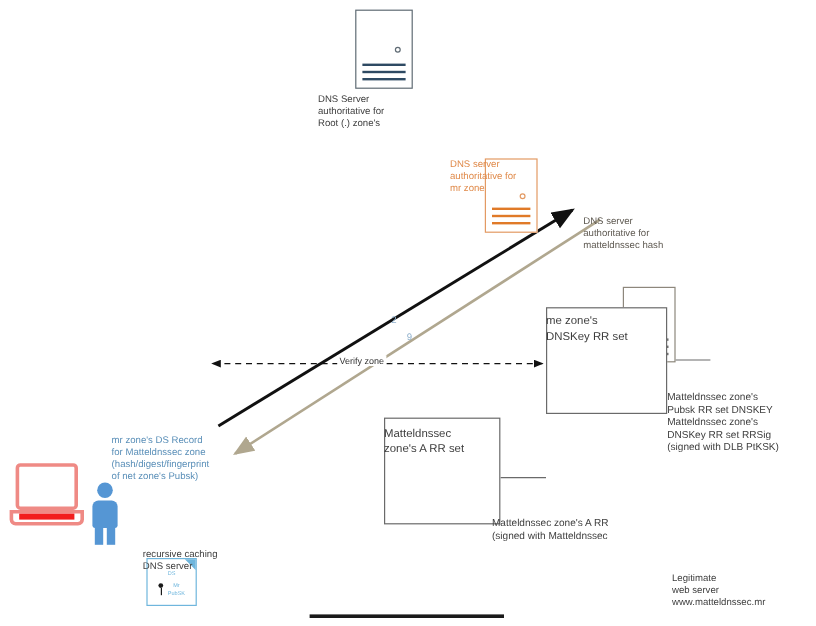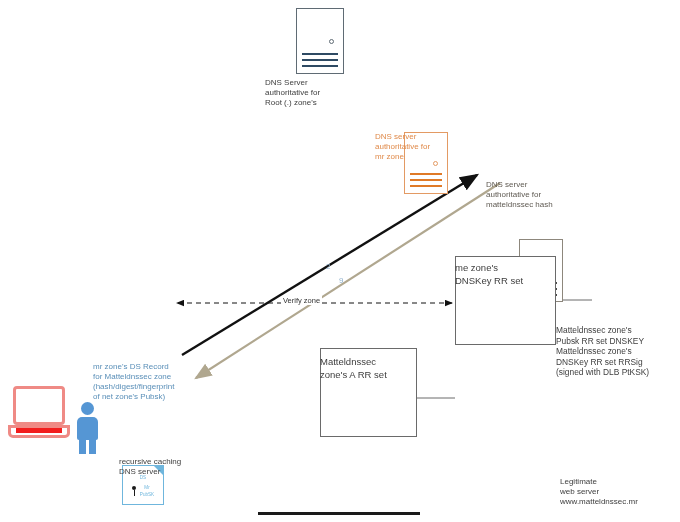--- a/index.html
+++ b/index.html
@@ -144,20 +144,22 @@
   <div>(signed with DLB PtKSK)</div>
 </div>
 
 <div class="boxframe" style="left:320px;top:348px;width:97px;height:89px;"></div>
 <div class="boxtitle" style="left:320px;top:355px;width:120px;">
   <div>Matteldnssec</div>
   <div>zone's A RR set</div>
 </div>
 
 <div class="abs cap" style="left:410px;top:430px;width:140px;font-size:8.4px;line-height:10.6px;">
+  <div>Matteldnssec zone's A RR</div>
+  <div>(signed with Matteldnssec</div>
 </div>
 
 <div class="abs cap" style="left:119px;top:457px;width:100px;">
   <div>recursive caching</div>
   <div>DNS server</div>
 </div>
 
 <div class="abs" style="left:8px;top:386px;width:62px;height:58px;">
   <div class="abs" style="left:5px;top:0;width:52px;height:39px;border:3px solid #ef8a85;border-radius:4px;background:#fff;box-sizing:border-box;"></div>
   <div class="abs" style="left:0;top:39px;width:62px;height:13px;border:3px solid #ef8a85;border-radius:0 0 5px 5px;background:#fff;box-sizing:border-box;"></div>

